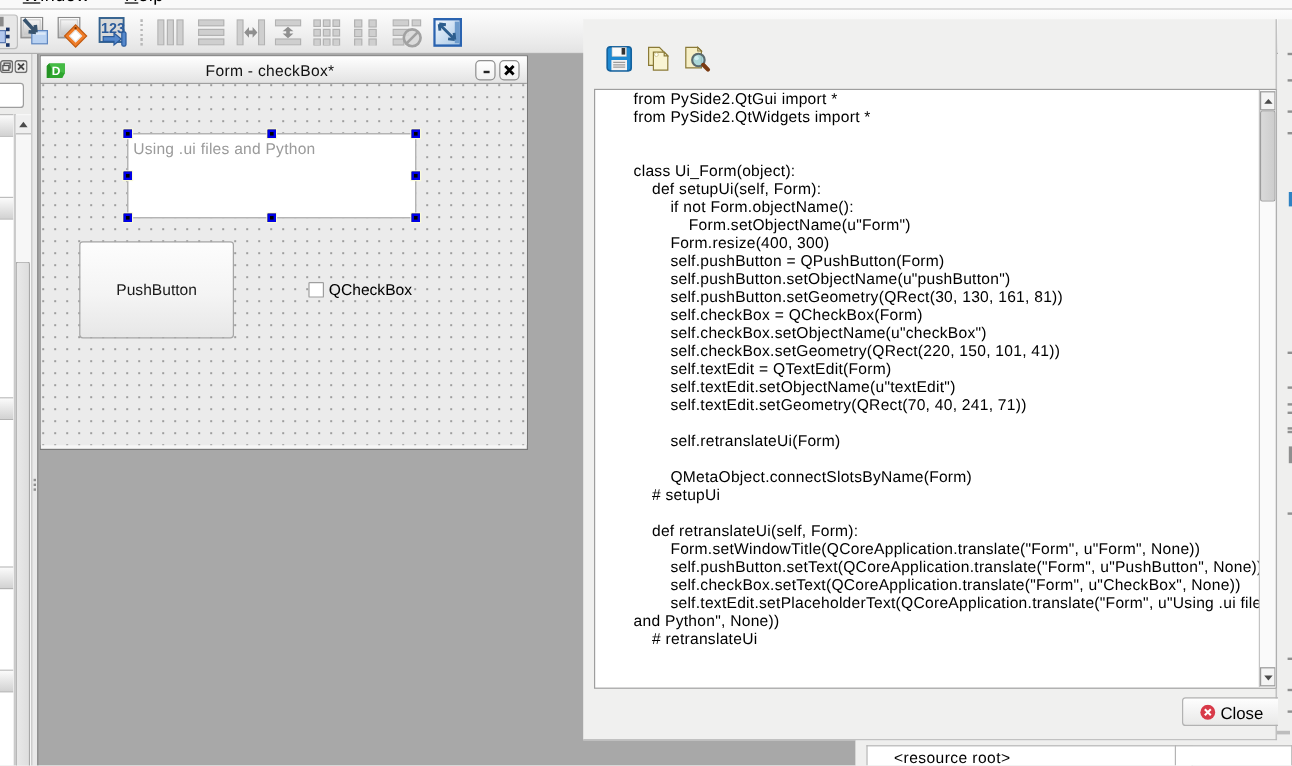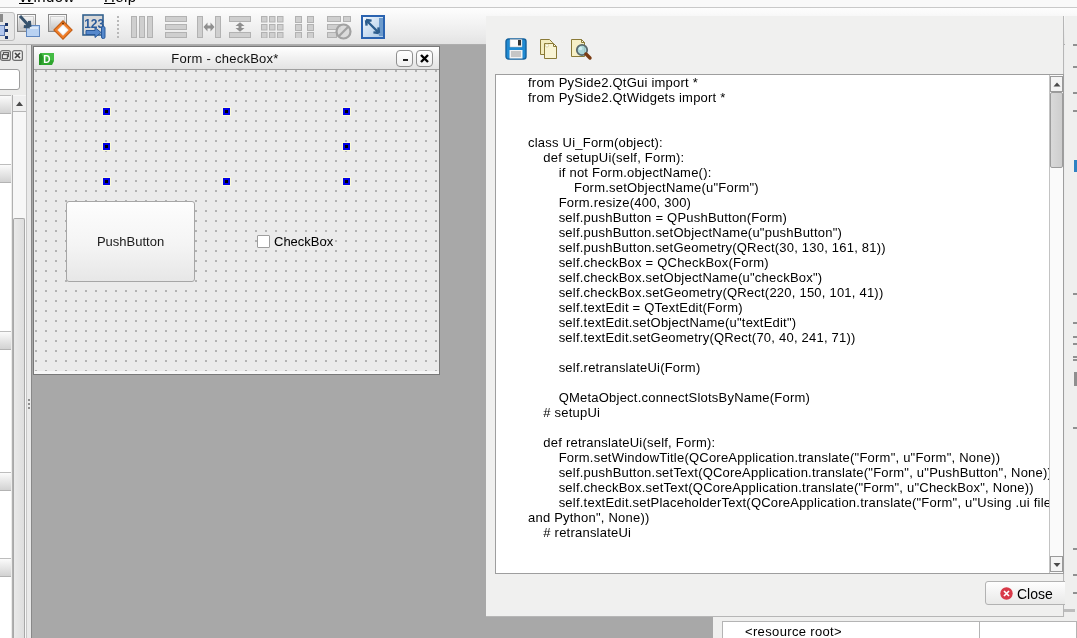--- a/index.html
+++ b/index.html
@@ -204,23 +204,26 @@
   </div>
   <div class="wbtn" style="left:362px;">
       <div style="position:absolute;left:6px;top:8px;width:5px;height:2px;background:#222;"></div>
     </div>
   <div class="wbtn" style="left:382px;">
     <svg width="15" height="15" viewBox="0 0 15 15">
         <path d="M4 4 L11 11 M11 4 L4 11" stroke="#000" stroke-width="2.4"></path>
       </svg>
   </div>
   <div id="fcontent" class="abs">
+    <div id="tedit" class="abs">
+        <div>Using .ui files and Python</div>
+      </div>
     <div id="pbtn" class="abs">PushButton</div>
     <div id="cbox" class="abs"></div>
-    <div id="clabel" class="abs">CheckBox</div>
+    <div id="clabel" class="abs">QCheckBox</div>
     <div class="hdl" style="left:68.5px;top:37.5px;"></div>
     <div class="hdl" style="left:188.5px;top:37.5px;"></div>
     <div class="hdl" style="left:308.5px;top:37.5px;"></div>
     <div class="hdl" style="left:68.5px;top:72.5px;"></div>
     <div class="hdl" style="left:308.5px;top:72.5px;"></div>
     <div class="hdl" style="left:68.5px;top:107.5px;"></div>
     <div class="hdl" style="left:188.5px;top:107.5px;"></div>
     <div class="hdl" style="left:308.5px;top:107.5px;"></div>
   </div>
 </div>

